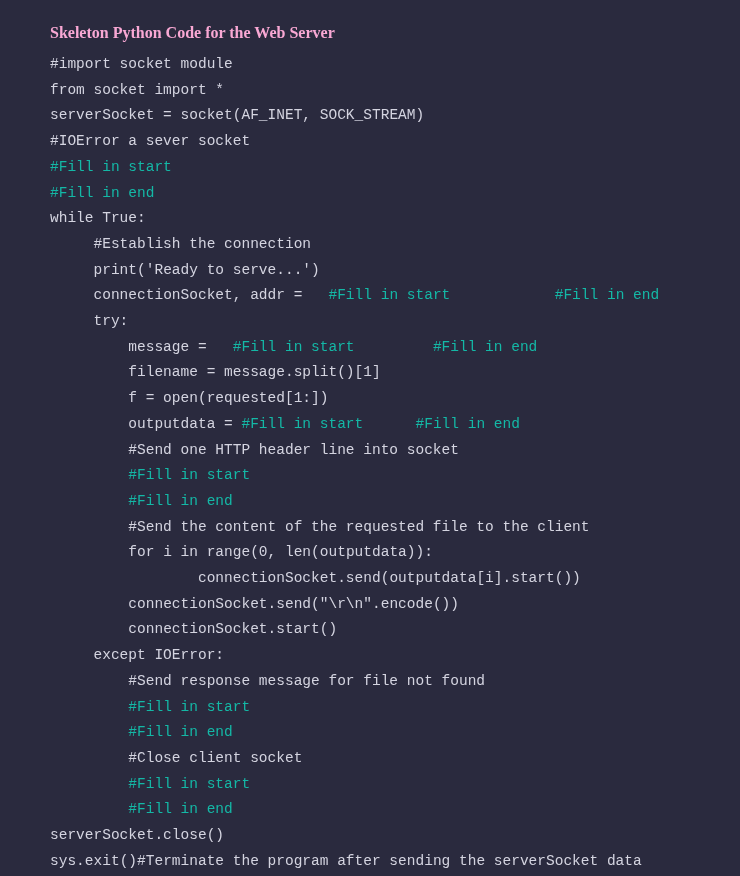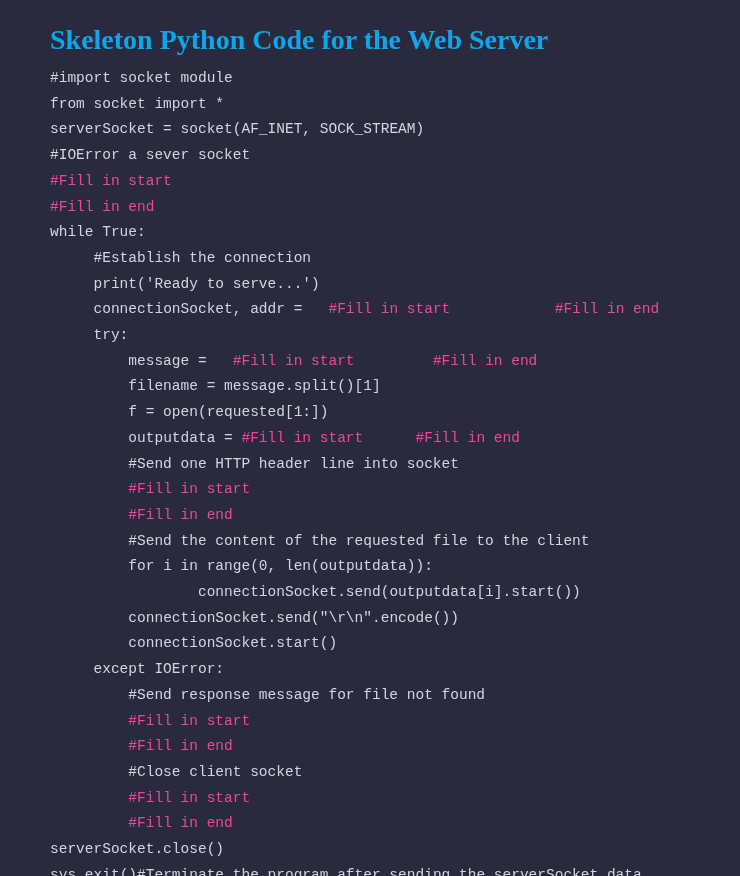--- a/index.html
+++ b/index.html
@@ -8,34 +8,34 @@
       background: #2a2a3e;
       width: 740px;
       height: 876px;
       font-family: Georgia, 'Times New Roman', serif;
       overflow: hidden;
     }
     .container {
       padding: 24px 50px;
     }
     .title {
-      color: #0ea5e9;
-      font-size: 28px;
+      color: #f9a8d4;
+      font-size: 16px;
       font-weight: bold;
       margin: 0 0 10px 0;
     }
     .code {
       font-family: 'Courier New', Courier, monospace;
       font-size: 14.5px;
       line-height: 25.7px;
       color: #d4d4e0;
       white-space: pre;
     }
     .fill {
-      color: #ec4899;
+      color: #14b8a6;
     }
     .underline {
       text-decoration-style: wavy;
       text-decoration-color: #d46666;
       text-underline-offset: 3px;
     }
   </style>
 </head>
 <body>
 

